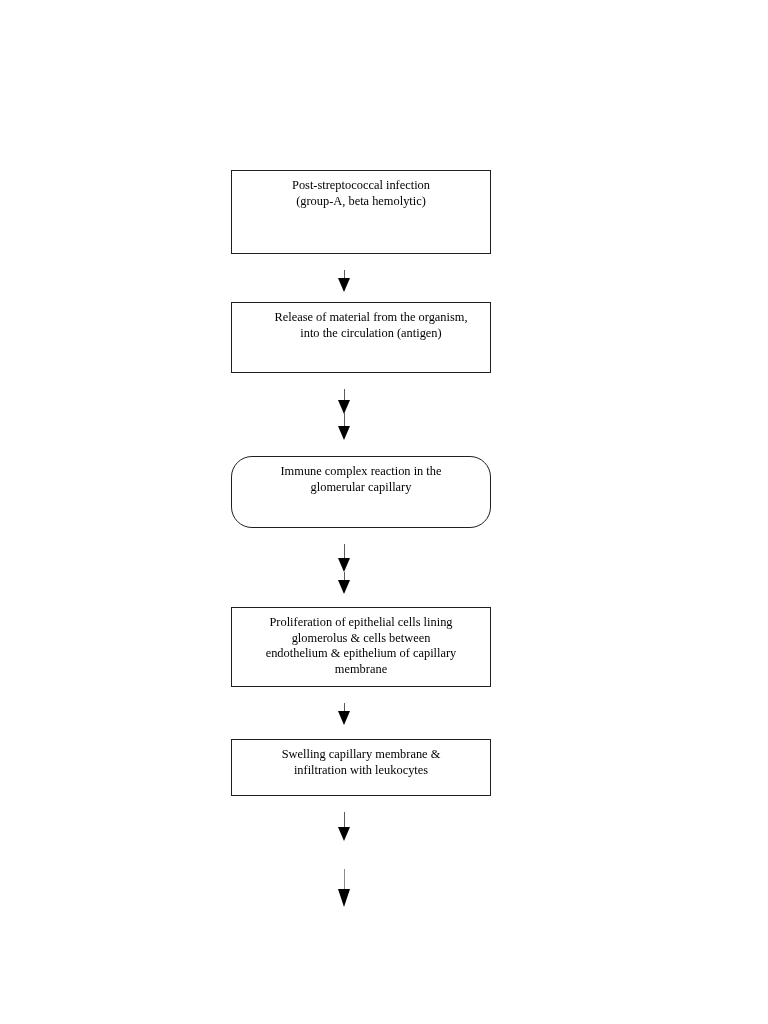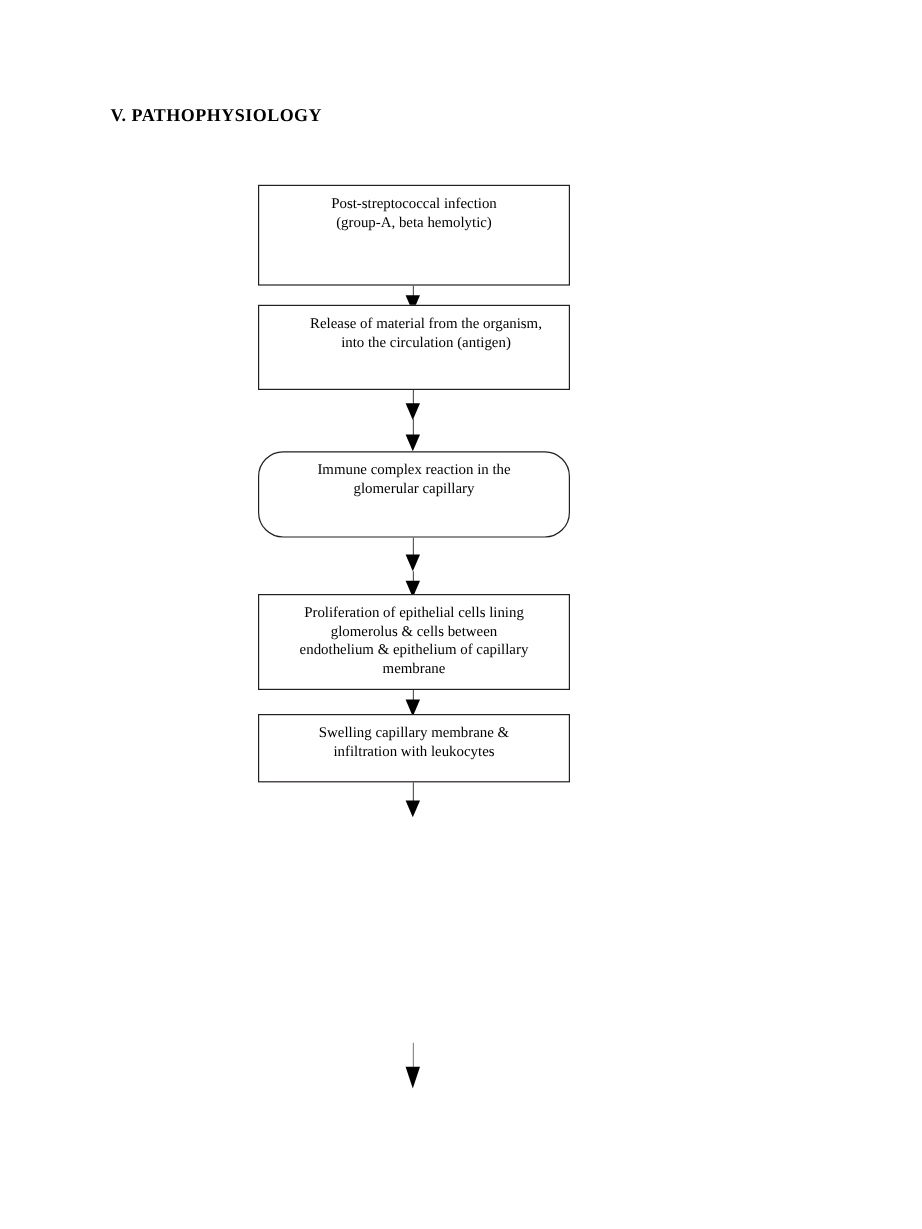--- a/index.html
+++ b/index.html
@@ -43,21 +43,21 @@
     top: 154px;
     width: 260px;
   }
 
   .flow-node {
     position: relative;
     box-sizing: border-box;
     width: 260px;
     border: 1px solid #231f20;
     background: #ffffff;
-    margin: 0;
+    margin: 16px;
   }
 
   .flow-node-text {
     display: block;
     text-align: center;
     font-size: 12.4px;
     line-height: 15.6px;
     padding: 7px 10px 0 10px;
     white-space: pre-line;
   }
@@ -109,21 +109,20 @@
     border-left: 6.5px solid transparent;
     border-right: 6.5px solid transparent;
     border-top: 18px solid #000000;
   }
 </style>
 </head>
 <body>
 
 <div id="page">
 
-  <div id="section-title">V. PATHOPHYSIOLOGY</div>
 
   <div id="flow">
 
     <div class="flow-node" style="height:84px;">
       <span class="flow-node-text">Post-streptococcal infection
 (group-A, beta hemolytic)</span>
     </div>
     <div class="connector" style="height:16px;">
       <span class="stem" style="height:16px;"></span>
       <span class="head" style="top:8px;"></span>

